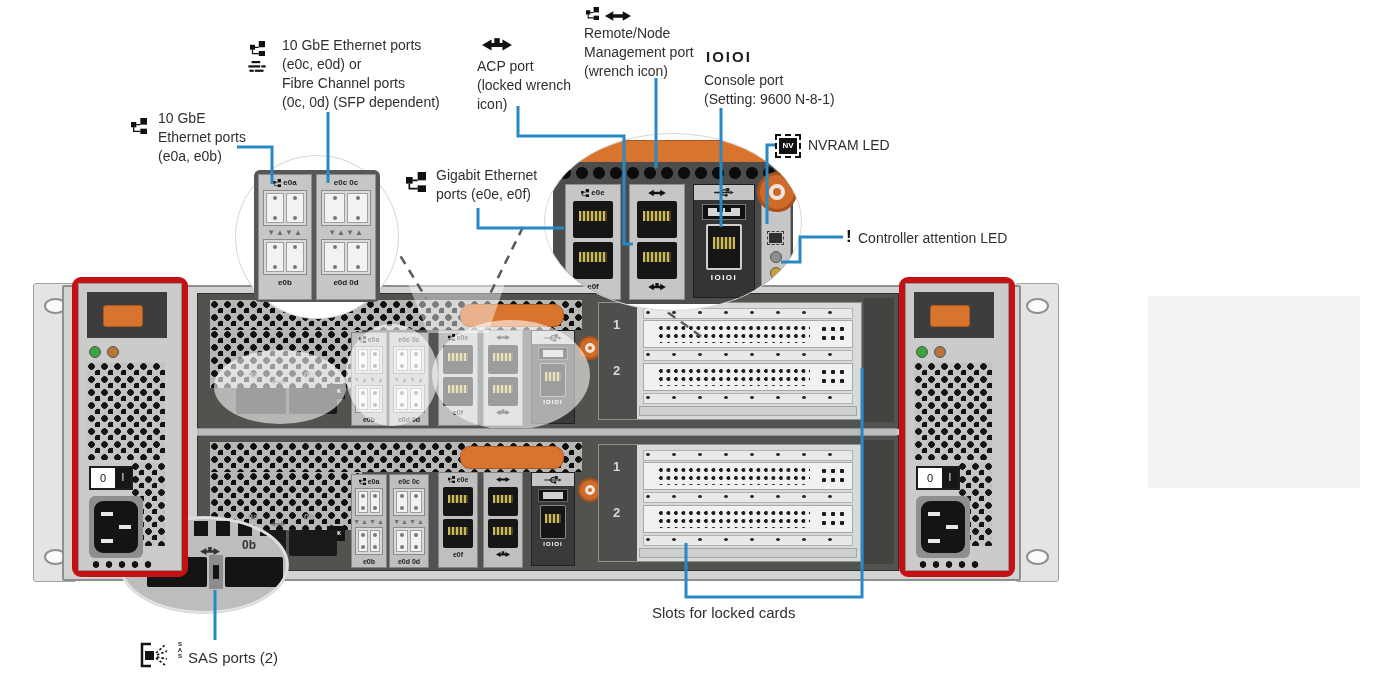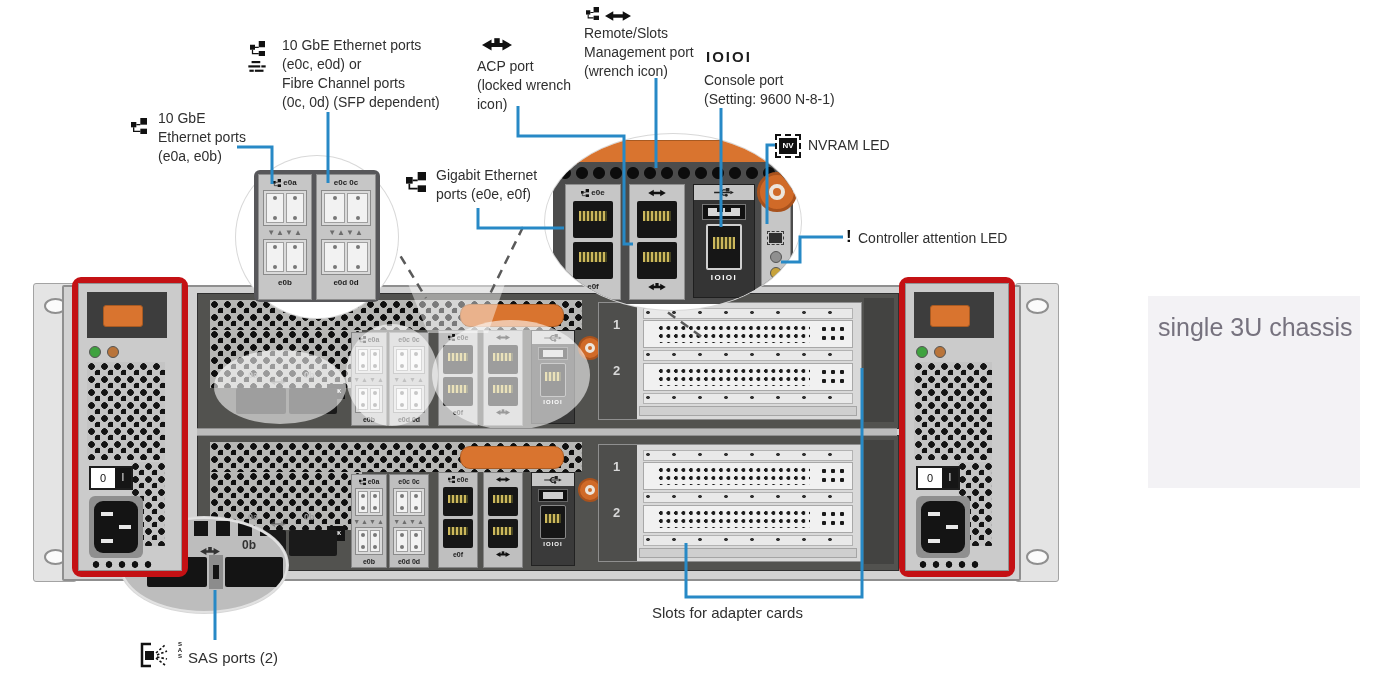--- a/index.html
+++ b/index.html
@@ -666,46 +666,45 @@
       <rect x="7" y="8" width="5" height="4" fill="#111"></rect>
       <path d="M4 5 H7 M2 7 V10 H7" stroke="#111" fill="none"></path>
     </svg>
 </span>
 <span class="abs" style="left:605px;top:8px;z-index:50">
   <svg width="26" height="12" viewBox="0 0 22 10">
       <path d="M0 5 L7 1 V3.5 H15 V1 L22 5 L15 9 V6.5 H7 V9 Z" fill="#111"></path>
     </svg>
 </span>
 <div class="callout" style="left:584px;top:24px">
-  <div>Remote/Slots</div>
+  <div>Remote/Node</div>
   <div>Management port</div>
   <div>(wrench icon)</div>
 </div>
 
 <div class="consym" style="left:706px;top:48px">IOIOI</div>
 <div class="callout" style="left:704px;top:71px">
   <div>Console port</div>
   <div>(Setting: 9600 N-8-1)</div>
 </div>
 
 <span class="abs" style="left:779px;top:134px;z-index:50">
   <span class="chip">NV</span>
 </span>
 <div class="callout" style="left:808px;top:136px">NVRAM LED</div>
 
 <div class="bangmark" style="left:846px;top:227px">!</div>
 <div class="callout" style="left:858px;top:229px">Controller attention LED</div>
 
-<div class="callout" style="left:652px;top:603px;font-size:15px">Slots for adapter cards</div>
+<div class="callout" style="left:652px;top:603px;font-size:15px">Slots for locked cards</div>
 
 <span class="abs" style="left:139px;top:641px;z-index:50">
   <svg width="34" height="28" viewBox="0 0 34 28">
       <path d="M12 3 H3 V25 H12" stroke="#111" stroke-width="2.5" fill="none"></path>
       <rect x="6" y="10" width="9" height="9" fill="#111"></rect>
       <path d="M17 12 L26 4 M18 14 L28 10 M18 16 L28 18 M17 17 L26 24" stroke="#111" stroke-width="1.6" stroke-dasharray="2.5 2" fill="none"></path>
     </svg>
 </span>
 <span class="abs sasletters" style="left:176px;top:641px;z-index:50">SAS</span>
 <div class="callout" style="left:188px;top:648px;font-size:15px">SAS ports (2)</div>
 
 <div class="notebox">
-  <div>single 3U chassis</div>
 </div>
 
 </body></html>

